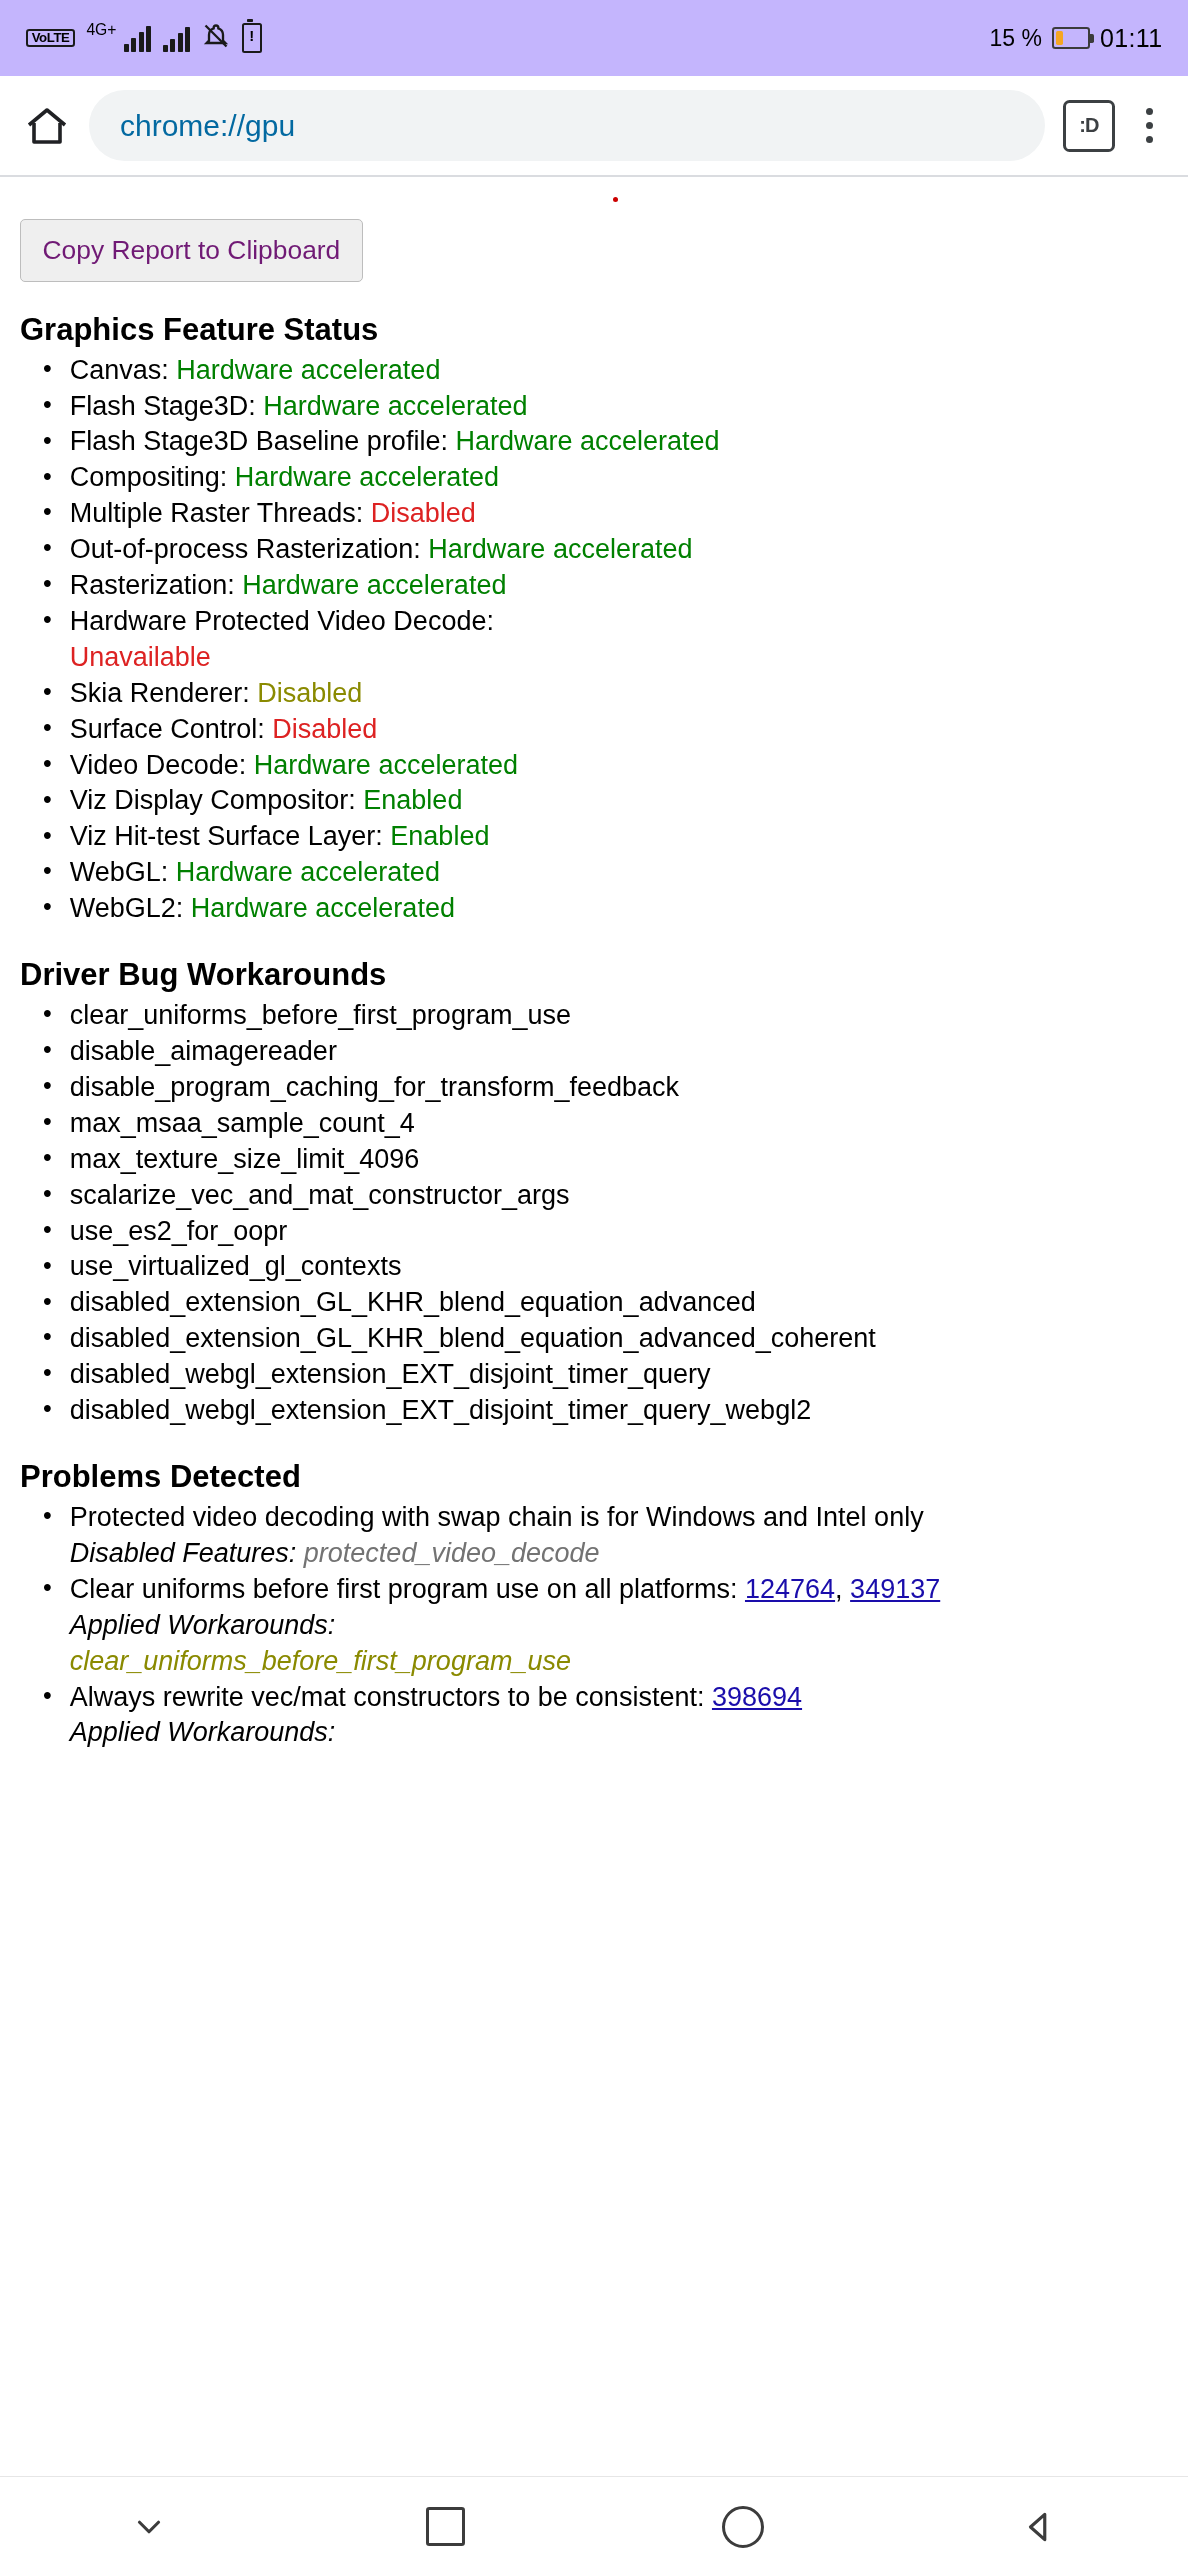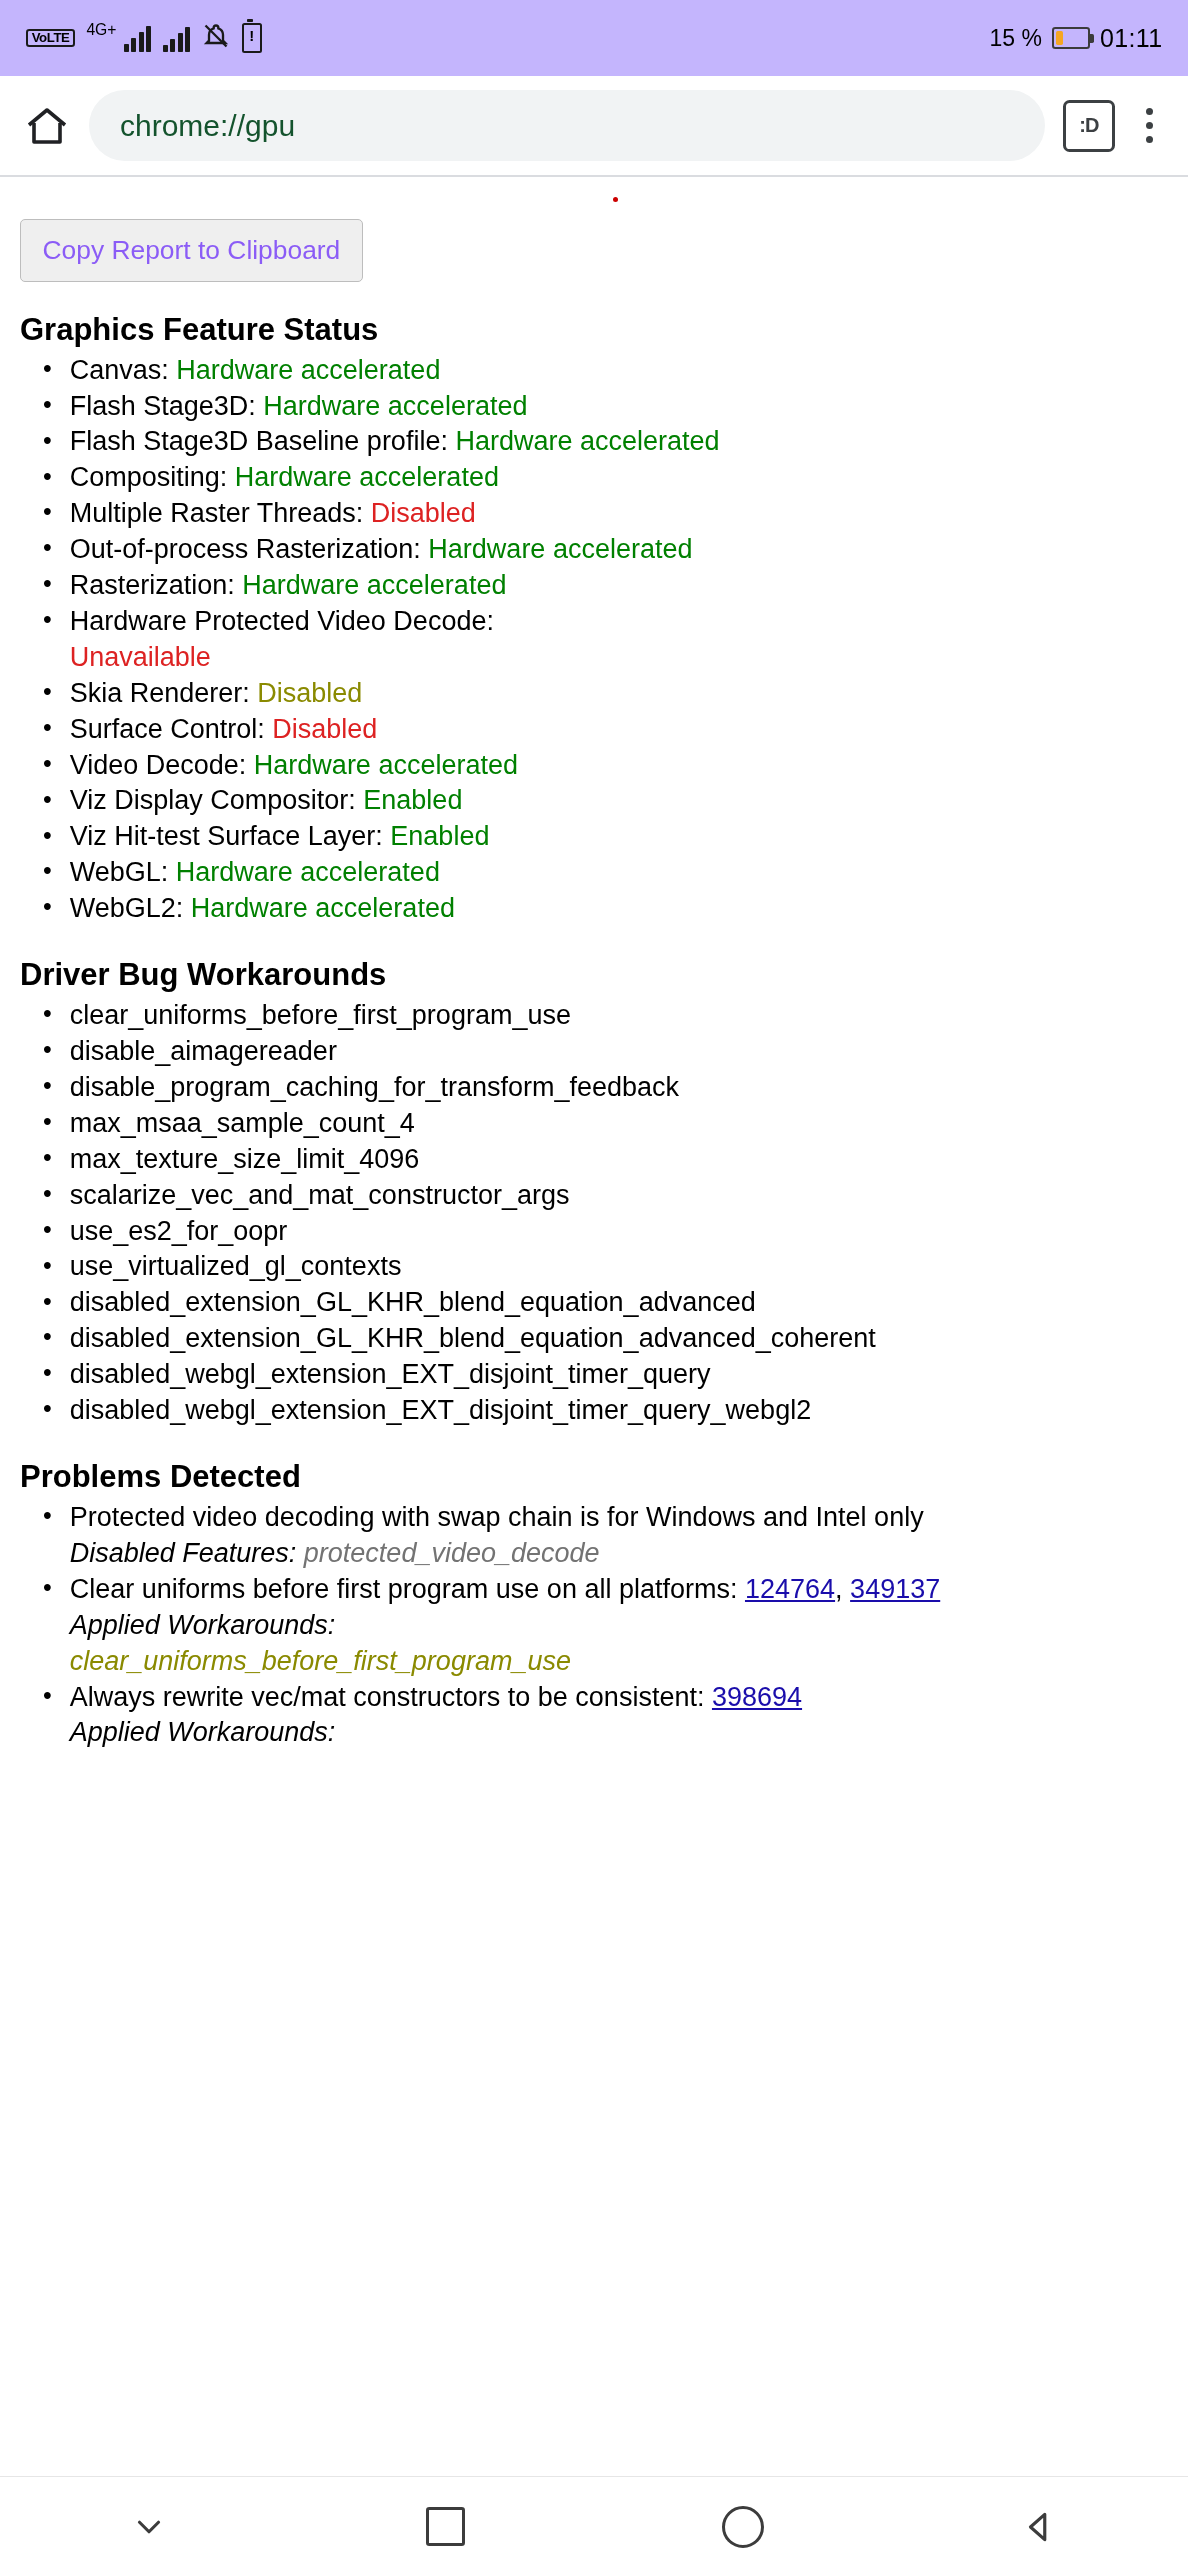--- a/index.html
+++ b/index.html
@@ -152,21 +152,21 @@
   .omnibox {
     flex: 1;
     height: 71px;
     background: #f1f3f4;
     border-radius: 36px;
     display: flex;
     align-items: center;
     padding: 0 31px;
     box-sizing: border-box;
     font-size: 30px;
-    color: #14532d;
+    color: #0369a1;
   }
   .tab-count {
     width: 46px; height: 46px;
     border: 3.3px solid #3c4043;
     border-radius: 6.6px;
     display: flex;
     align-items: center;
     justify-content: center;
     font-size: 20px;
     font-weight: bold;
@@ -220,21 +220,21 @@
   }
   .copy-btn {
     display: inline-block;
     margin: 11.6px 0 0 0;
     padding: 15px 21.5px;
     font-size: 26.4px;
     font-family: "Liberation Sans", sans-serif;
     background: #efefef;
     border: 1.7px solid #bdbdbd;
     border-radius: 5px;
-    color: #8b5cf6;
+    color: #701a75;
   }
   h2.section {
     font-size: 31px;
     margin: 30px 0 5px 0;
     font-weight: bold;
   }
   ul.bullets {
     margin: 0 0 0 0;
     padding-left: 48px;
     list-style: none;

